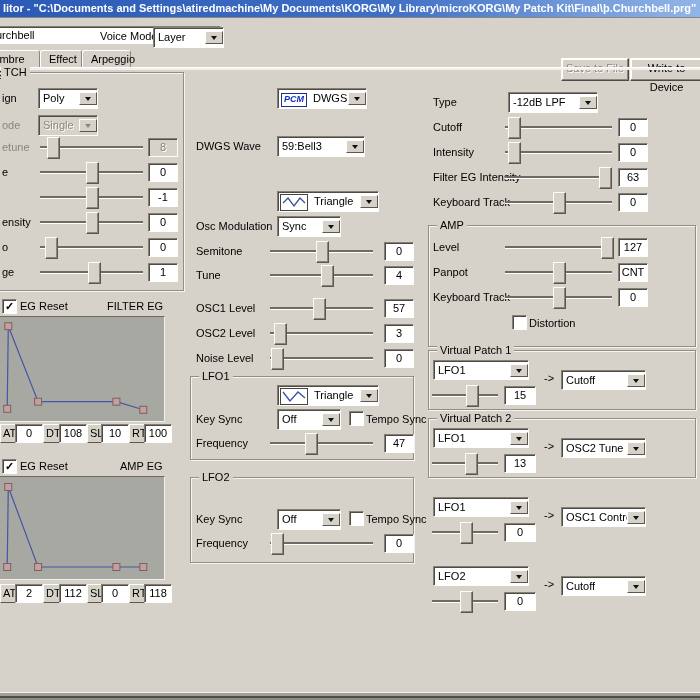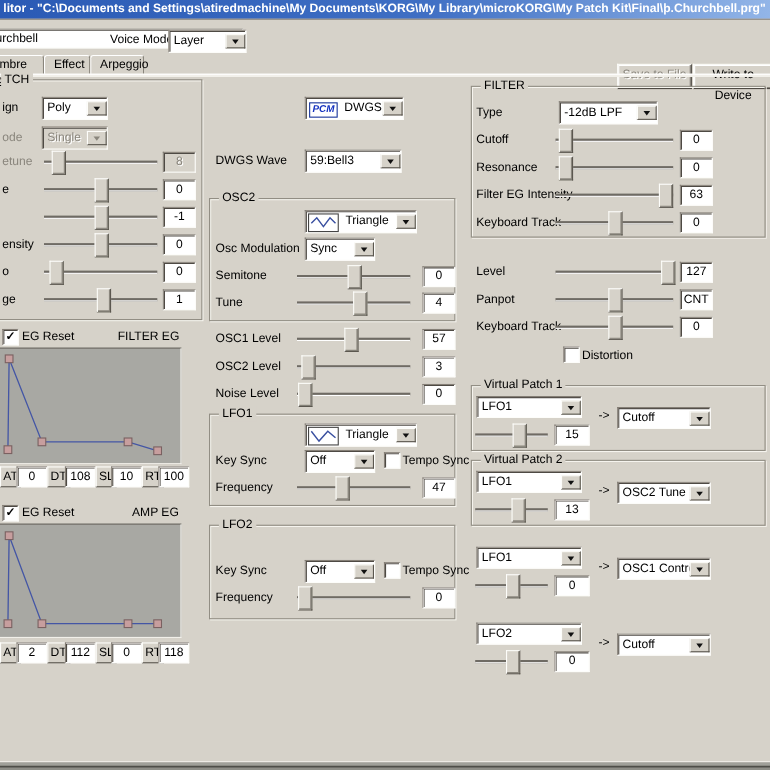--- a/index.html
+++ b/index.html
@@ -188,23 +188,20 @@
       </span>
   </div>
   <span class="lbl" style="left:196px;top:140px">DWGS Wave</span>
   <div class="dd" style="left:277px;top:136px;width:86px">
     <span class="dd-text">59:Bell3</span>
     <span class="dd-btn">
         <i class="arr"></i>
       </span>
   </div>
 
-  <div class="grp" style="left:190px;top:180px;width:222px;height:110px">
-    <span class="lg" style="left:8px">OSC2</span>
-  </div>
   <div class="dd" style="left:277px;top:191px;width:100px">
     <span class="wicon">
         <svg width="24" height="13" viewBox="0 0 24 13">
           <polyline points="1,7 6,2 12,10 18,2 23,7"></polyline>
         </svg>
       </span>
     <span class="dd-text">Triangle</span>
     <span class="dd-btn">
         <i class="arr"></i>
       </span>
@@ -290,55 +287,55 @@
   </div>
   <div class="cb" style="left:349px;top:511px"></div>
   <span class="lbl" style="left:366px;top:513px">Tempo Sync</span>
   <span class="lbl" style="left:196px;top:537px">Frequency</span>
   <div class="sl" style="left:270px;top:533px;width:103px">
       <i class="tr"></i>
       <i class="th" style="left: calc(1% - 0.1px);"></i>
     </div>
   <div class="vb" style="left:384px;top:534px">0</div>
 
-  <div class="grp" style="left:428px;top:78px;width:266px;height:136px">
-    <span class="lg" style="left:8px">FILTER</span>
-  </div>
   <span class="lbl" style="left:433px;top:96px">Type</span>
   <div class="dd" style="left:508px;top:92px;width:88px">
     <span class="dd-text">-12dB LPF</span>
     <span class="dd-btn">
         <i class="arr"></i>
       </span>
   </div>
   <span class="lbl" style="left:433px;top:121px">Cutoff</span>
   <div class="sl" style="left:505px;top:117px;width:107px">
       <i class="tr"></i>
       <i class="th" style="left: calc(3% - 0.3px);"></i>
     </div>
   <div class="vb" style="left:618px;top:118px">0</div>
-  <span class="lbl" style="left:433px;top:146px">Resonance</span>
+  <span class="lbl" style="left:433px;top:146px">Intensity</span>
   <div class="sl" style="left:505px;top:142px;width:107px">
       <i class="tr"></i>
       <i class="th" style="left: calc(3% - 0.3px);"></i>
     </div>
   <div class="vb" style="left:618px;top:143px">0</div>
   <span class="lbl" style="left:433px;top:171px">Filter EG Intensity</span>
   <div class="sl" style="left:505px;top:167px;width:107px">
       <i class="tr"></i>
       <i class="th" style="left: calc(98% - 10.8px);"></i>
     </div>
   <div class="vb" style="left:618px;top:168px">63</div>
   <span class="lbl" style="left:433px;top:196px">Keyboard Track</span>
   <div class="sl" style="left:505px;top:192px;width:107px">
       <i class="tr"></i>
       <i class="th" style="left: calc(50% - 5.5px);"></i>
     </div>
   <div class="vb" style="left:618px;top:193px">0</div>
 
+  <div class="grp" style="left:428px;top:225px;width:266px;height:120px">
+    <span class="lg" style="left:8px">AMP</span>
+  </div>
   <span class="lbl" style="left:433px;top:241px">Level</span>
   <div class="sl" style="left:505px;top:237px;width:107px">
       <i class="tr"></i>
       <i class="th" style="left: calc(100% - 11px);"></i>
     </div>
   <div class="vb" style="left:618px;top:238px">127</div>
   <span class="lbl" style="left:433px;top:266px">Panpot</span>
   <div class="sl" style="left:505px;top:262px;width:107px">
       <i class="tr"></i>
       <i class="th" style="left: calc(50% - 5.5px);"></i>

